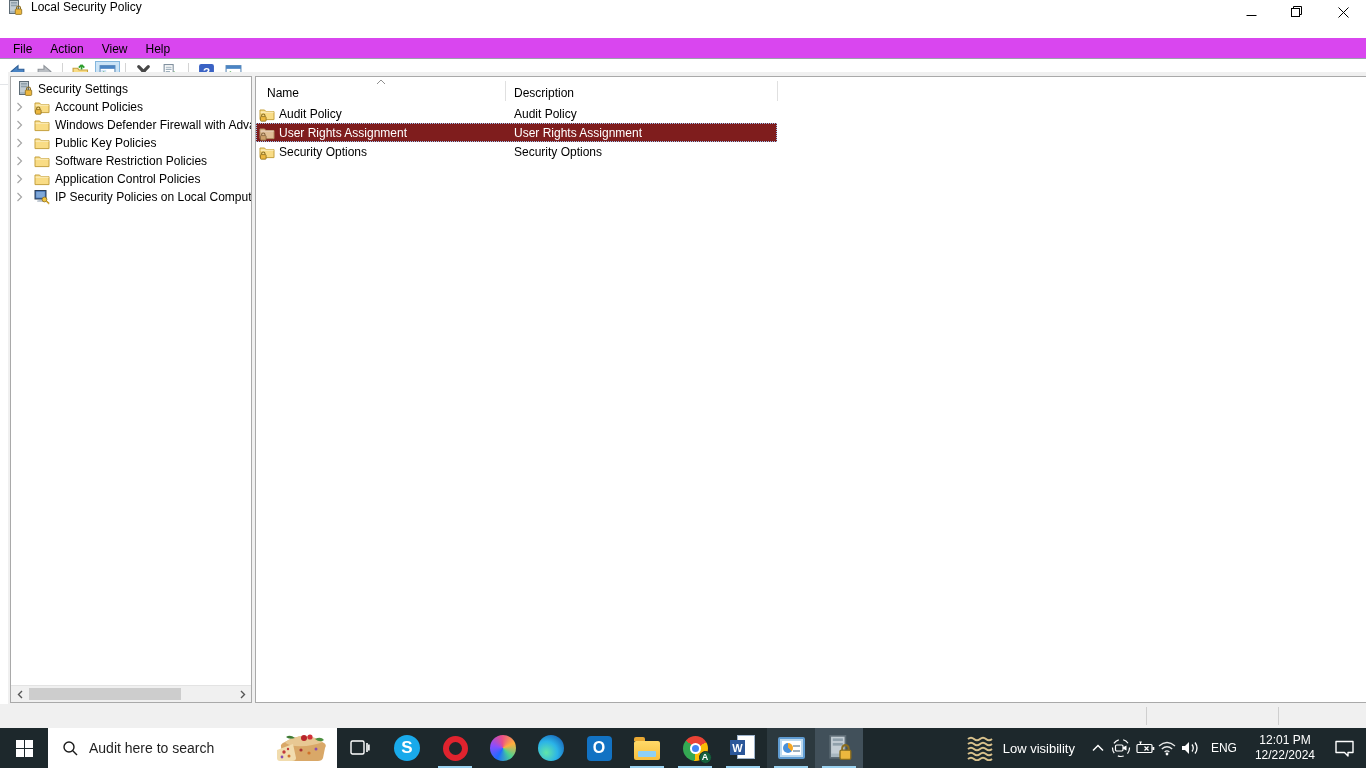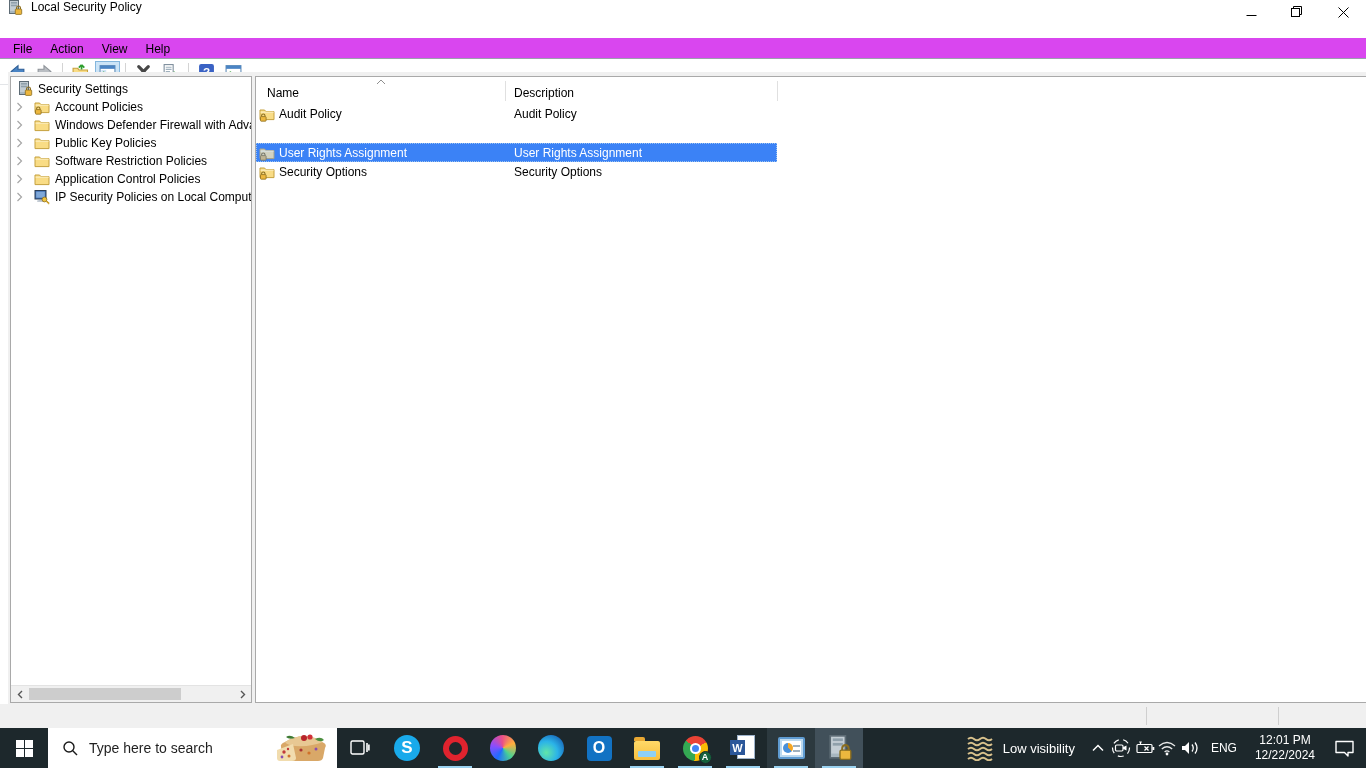--- a/index.html
+++ b/index.html
@@ -51,21 +51,21 @@
   
   .list-header { position:relative; height:27px; display:flex; align-items:flex-end; padding-bottom:4px; }
   .col-name { width:249px; padding-left:11px; }
   .col-desc { padding-left:9px; }
   .hdr-div { position:absolute; top:4px; bottom:3px; width:1px; background:#e0e0e0; }
   .sort-caret { position:absolute; left:120px; top:2px; }
   .list-row { width:521px; height:19px; display:flex; align-items:center; }
   .name-cell { width:249px; display:flex; align-items:center; padding-left:3px; height:19px; }
   .name-cell .ticon { margin-right:4px; }
   .desc-cell { padding-left:9px; }
-  .list-row.selected { background:#3b82f6; color:#fff; outline:1px dotted #9cc3ef; outline-offset:-1px;margin-top:20px; }
+  .list-row.selected { background:#7f1d1d; color:#fff; outline:1px dotted #9cc3ef; outline-offset:-1px; }
   .list-row.selected .ticon { opacity:.8; filter:saturate(.55) brightness(1.05); }
 
   
   .statusbar { position:absolute; left:0; top:704px; width:1366px; height:24px; background:#f0f0f0; }
   .sb-div { position:absolute; top:3px; bottom:3px; width:1px; background:#cfcfcf; }
 
   
   .taskbar { position:absolute; left:0; top:728px; width:1366px; height:40px; background:#1d282c;
     display:flex; align-items:center; color:#fff; }
   .tb-item { height:40px; display:flex; align-items:center; justify-content:center; position:relative; flex:none; }
@@ -435,21 +435,21 @@
         <span></span>
         <span></span>
       </div>
   </div>
 
   <div class="tb-item search-box">
     <svg class="mag" width="17" height="17">
       <circle cx="7" cy="7" r="5" fill="none" stroke="#1a1a1a" stroke-width="1.4"></circle>
       <path d="M10.8 10.8 L15 15" stroke="#1a1a1a" stroke-width="1.4"></path>
     </svg>
-    <span class="search-text">Type here to search</span>
+    <span class="search-text">Audit here to search</span>
     <svg class="search-art" width="62" height="36" viewBox="0 0 62 36">
       <path d="M14 12 q14 -9 30 -4 l9 5 q3 2 1 5 l-2 10 q-1 3 -5 3 l-30 0 q-4 0 -5 -3 l-2 -11 q-1 -3 4 -5 z" fill="#d9a868"></path>
       <path d="M14 12 q14 -9 30 -4 l8 4 q-12 5 -28 4 q-8 -1 -10 -4 z" fill="#e8c893"></path>
       <circle cx="33" cy="8" r="3" fill="#b8252b"></circle>
         <circle cx="39" cy="7" r="2.6" fill="#d03038"></circle>
       <path d="M24 8 q-5 -4 -9 -1 q3 3 9 1 z" fill="#3d7a33"></path>
       <path d="M44 9 q6 -3 9 1 q-4 3 -9 -1 z" fill="#4c8f3f"></path>
       <path d="M6 20 l16 -6 l3 14 q0 3 -4 3 l-12 0 q-3 0 -3 -3 z" fill="#f1dcae"></path>
       <circle cx="13" cy="22" r="1.7" fill="#c23a3a"></circle>
         <circle cx="18" cy="26" r="1.5" fill="#d0722a"></circle>

